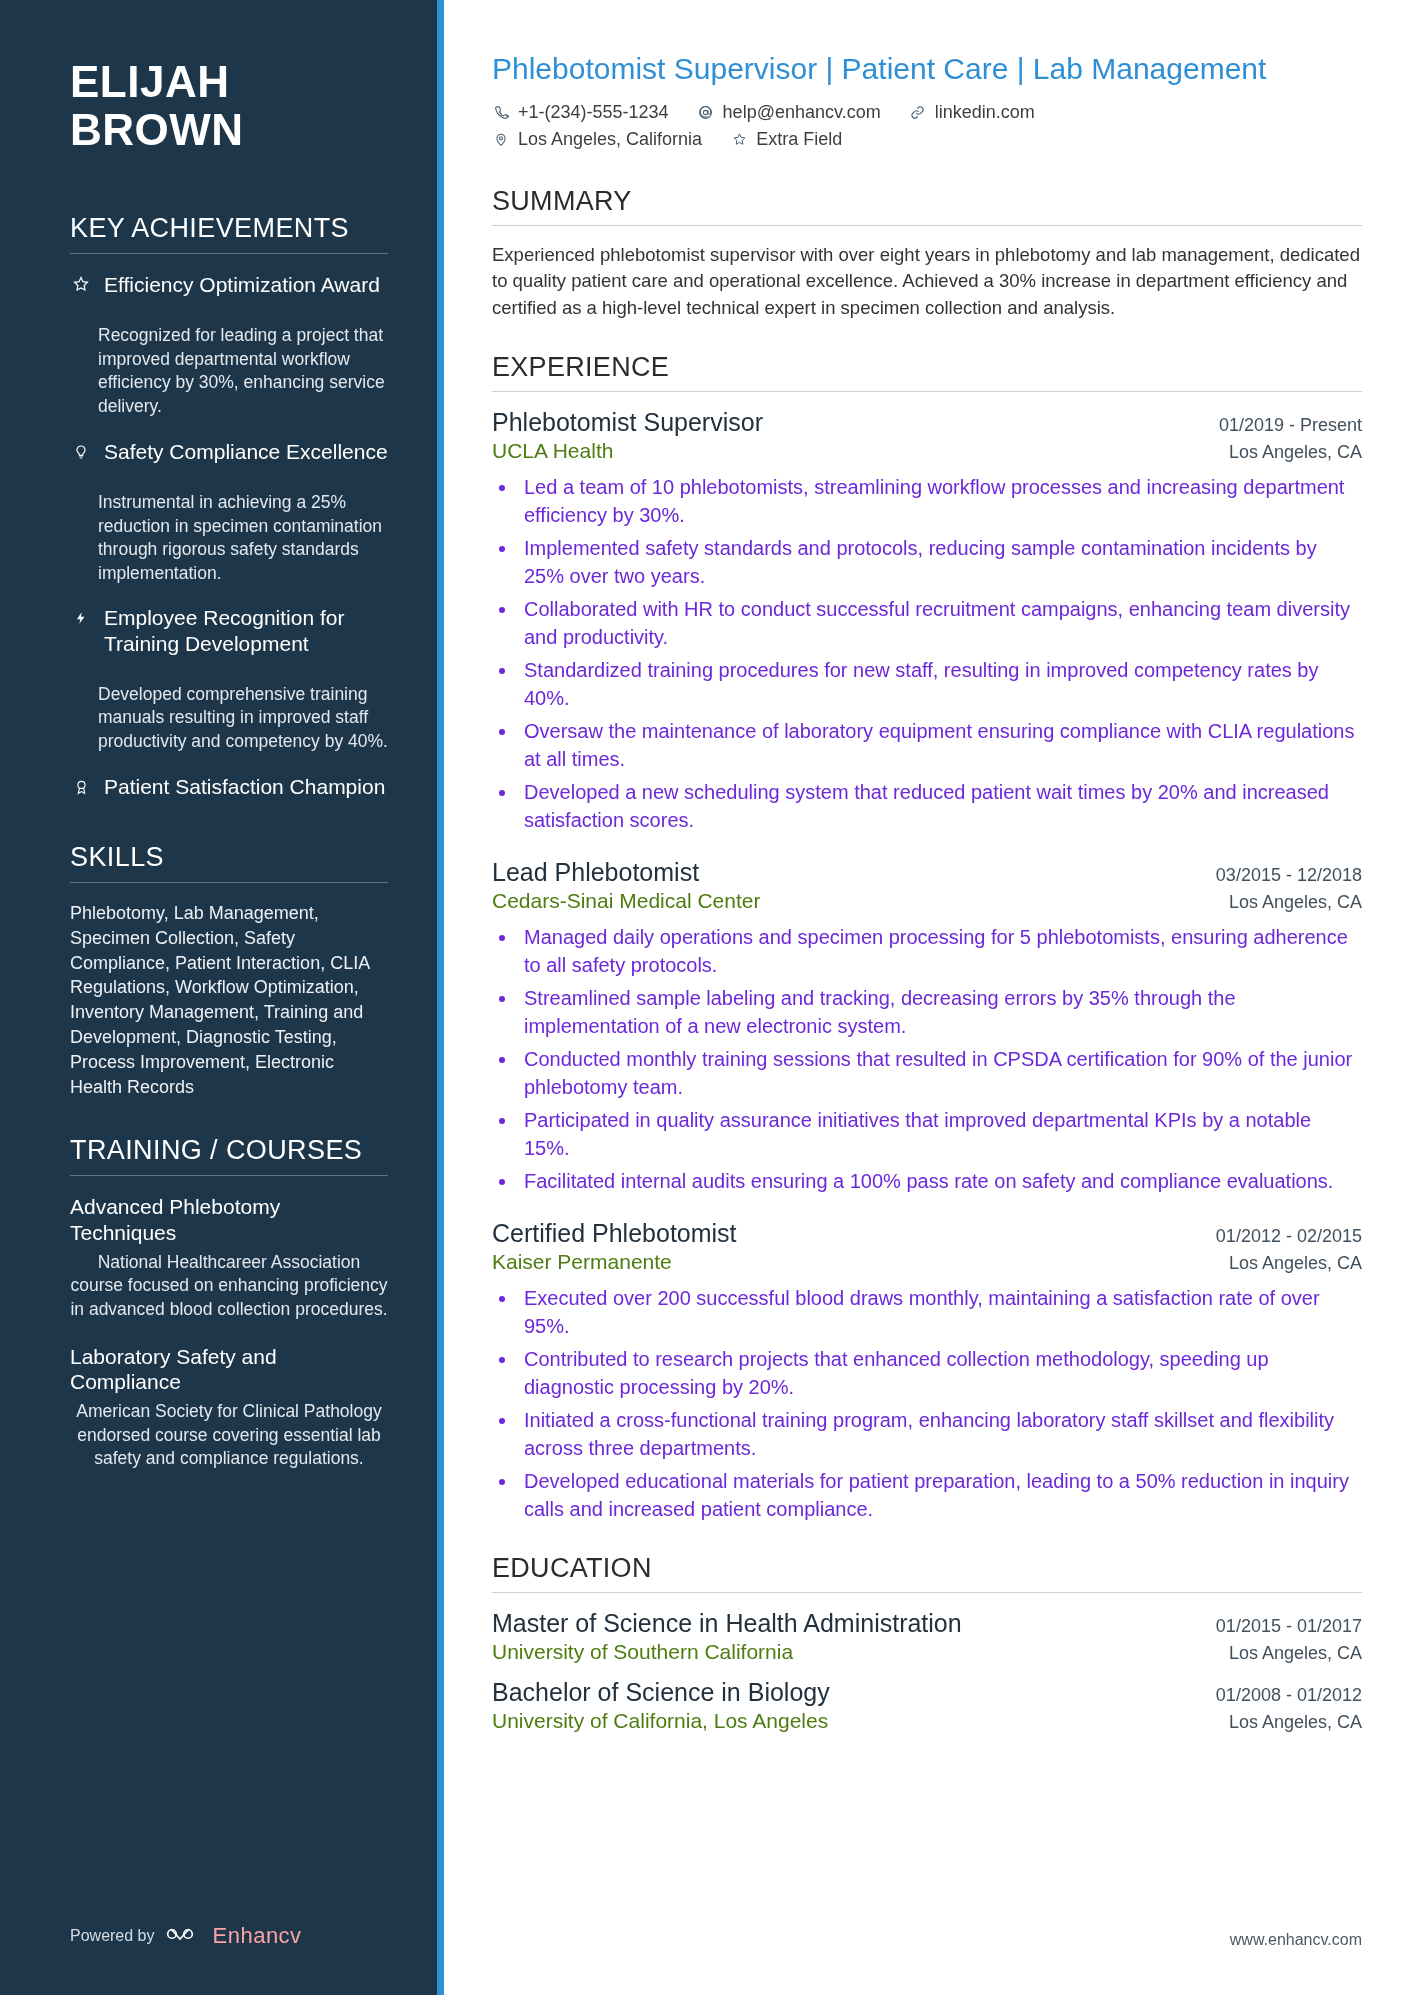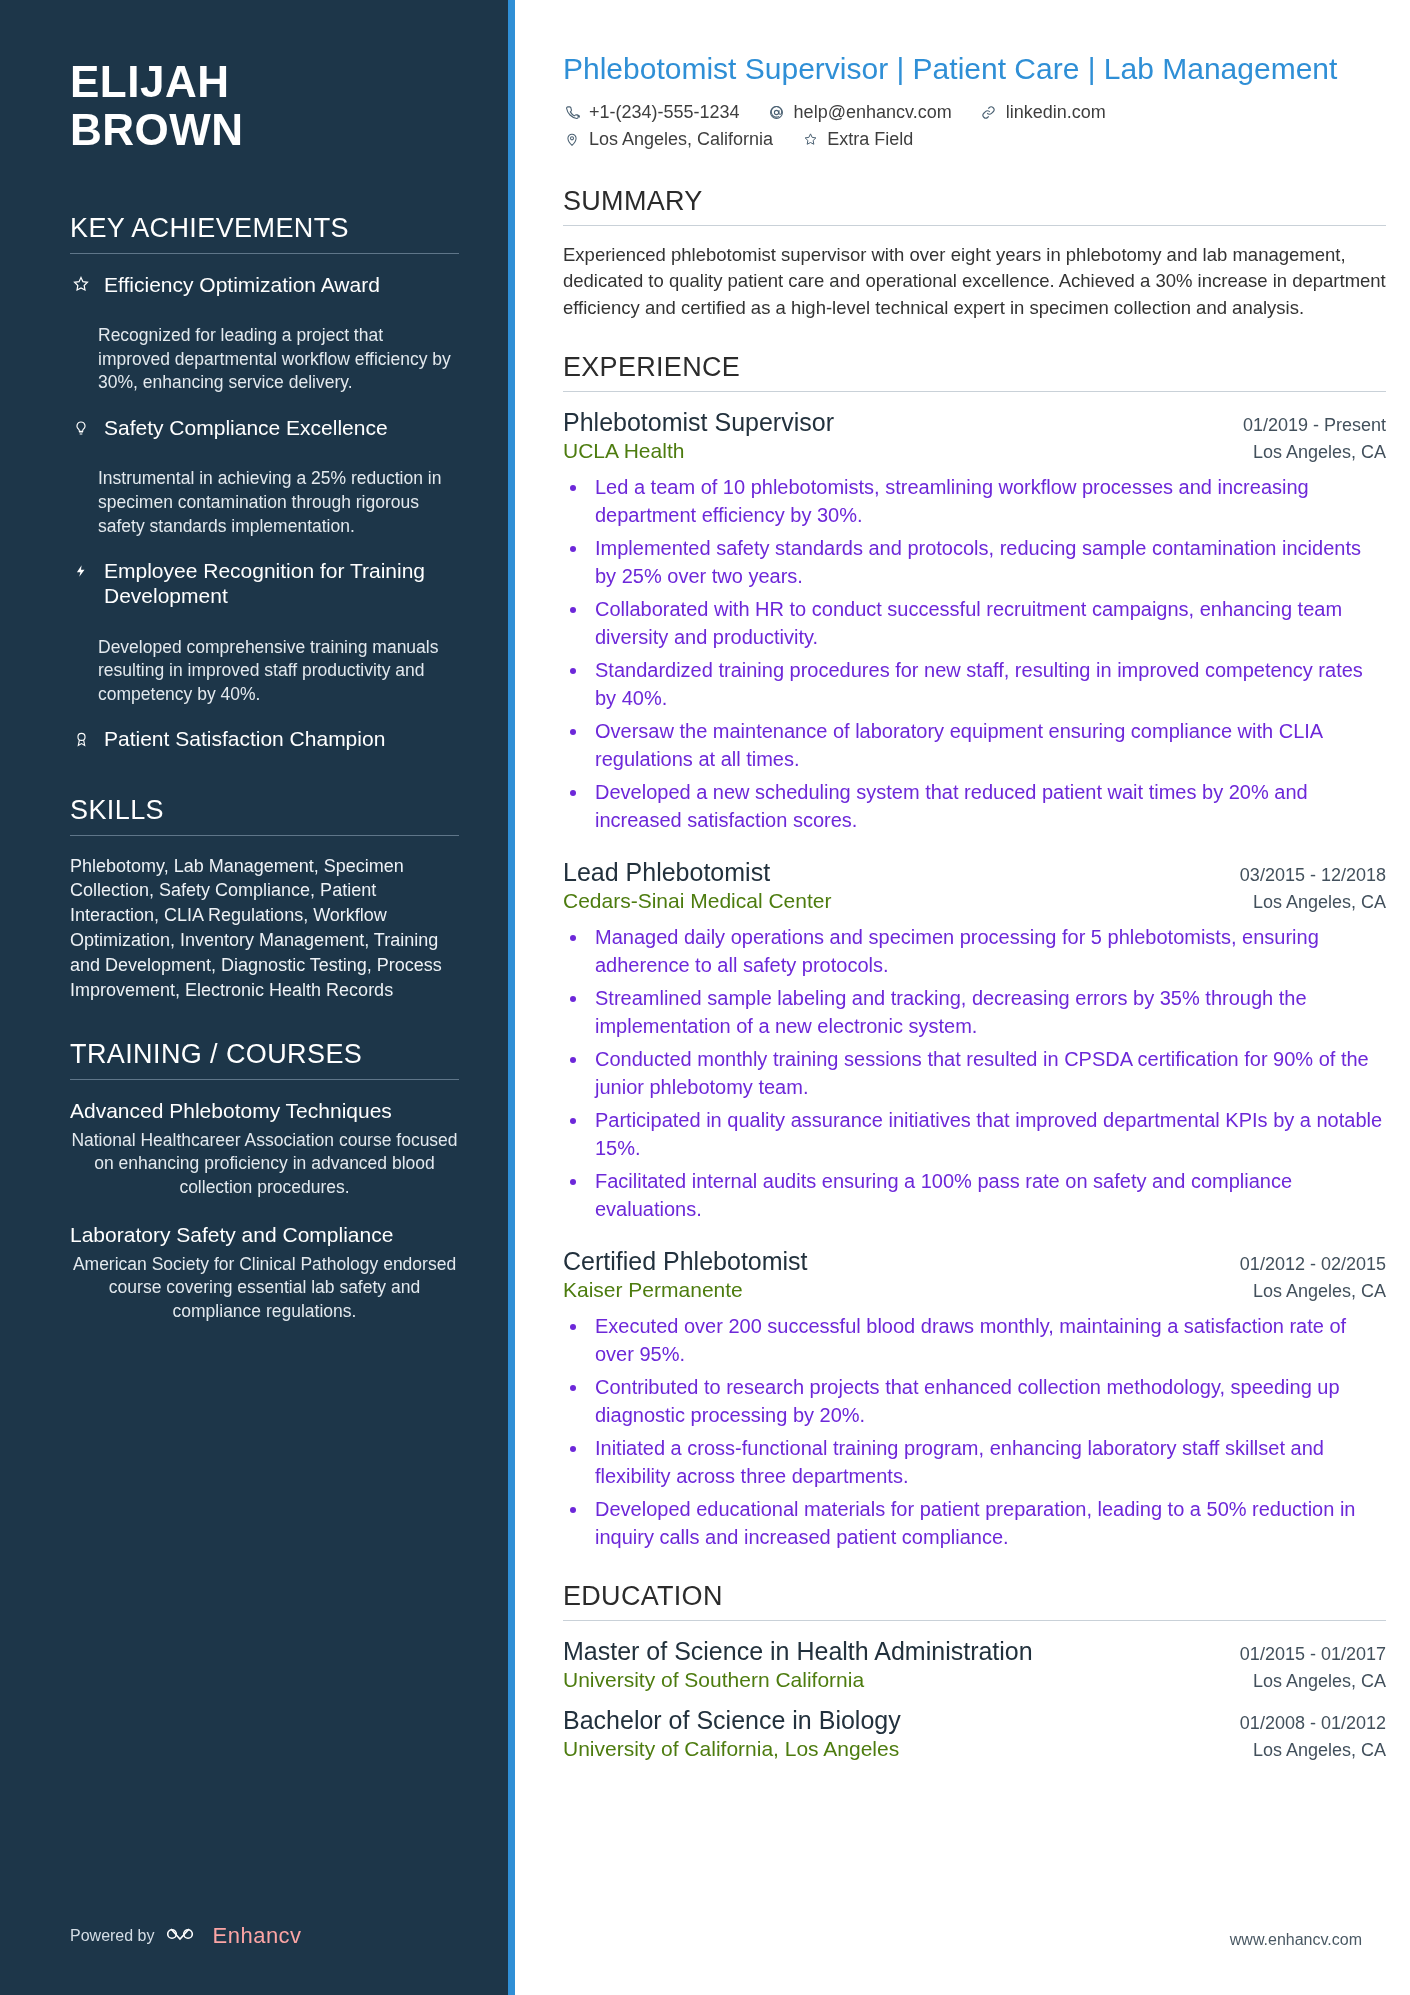--- a/index.html
+++ b/index.html
@@ -11,21 +11,21 @@
   .page {
     width: 1410px;
     min-height: 1995px;
     display: flex;
     position: relative;
     background: #ffffff;
   }
 
   
   .sidebar {
-    width: 515px;
+    width: 444px;
     background: #1d3649;
     color: #ffffff;
     padding: 58px 56px 0 70px;
     position: relative;
   }
   .sidebar::after {
     content: "";
     position: absolute;
     top: 0; right: 0; bottom: 0;
     width: 7px;
@@ -109,21 +109,21 @@
   }
   .powered .brand {
     font-size: 22px;
     letter-spacing: 0.5px;
     color: #fca5a5;
   }
 
   
   .main {
     flex: 1;
-    padding: 50px 24px 0 48px;
+    padding: 50px 48px 0 48px;
     color: #2b2b2b;
     position: relative;
     border-radius: 25px;
   }
   .headline {
     font-size: 30px;
     line-height: 1.25;
     color: #2f8fd6;
     font-weight: 400;
     margin-bottom: 14px;

